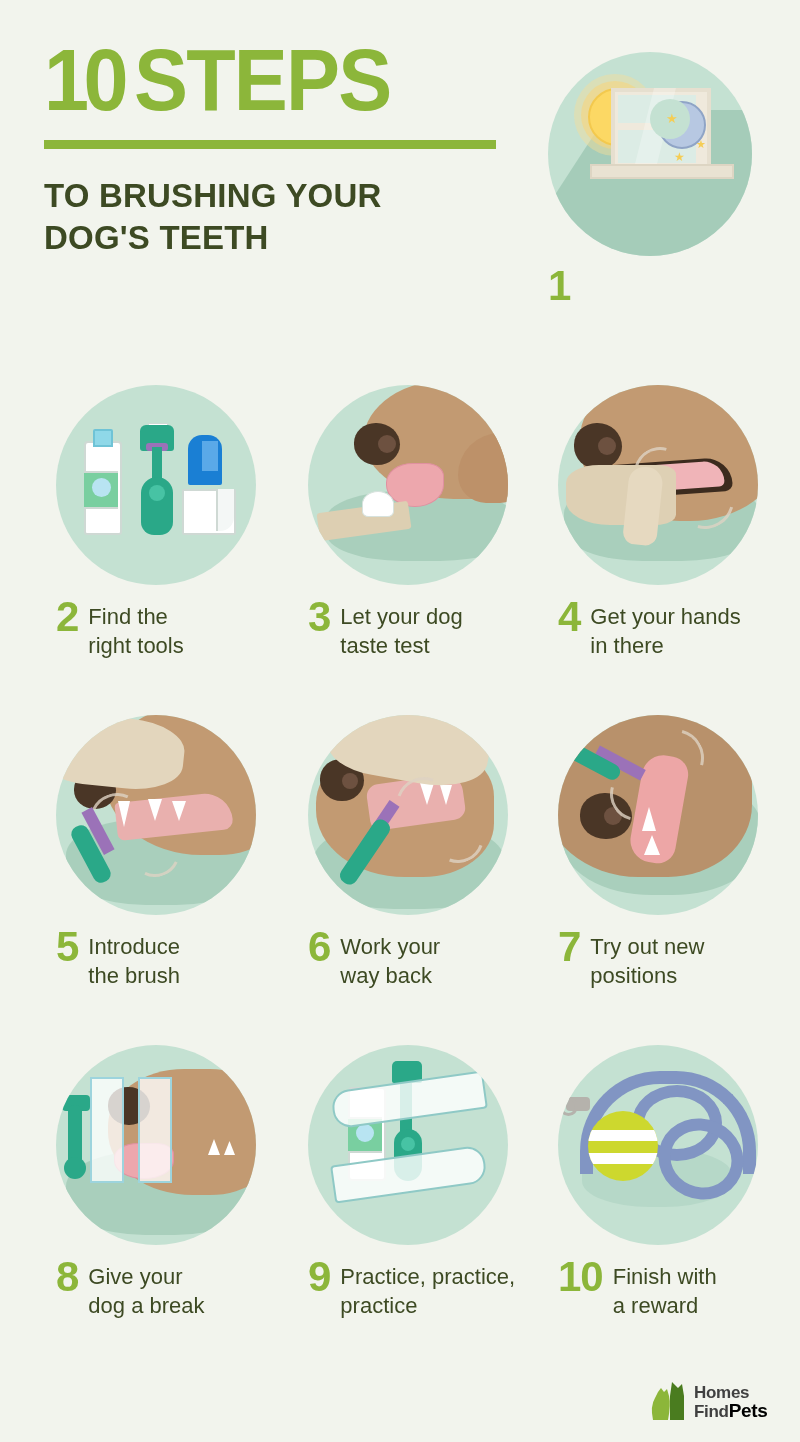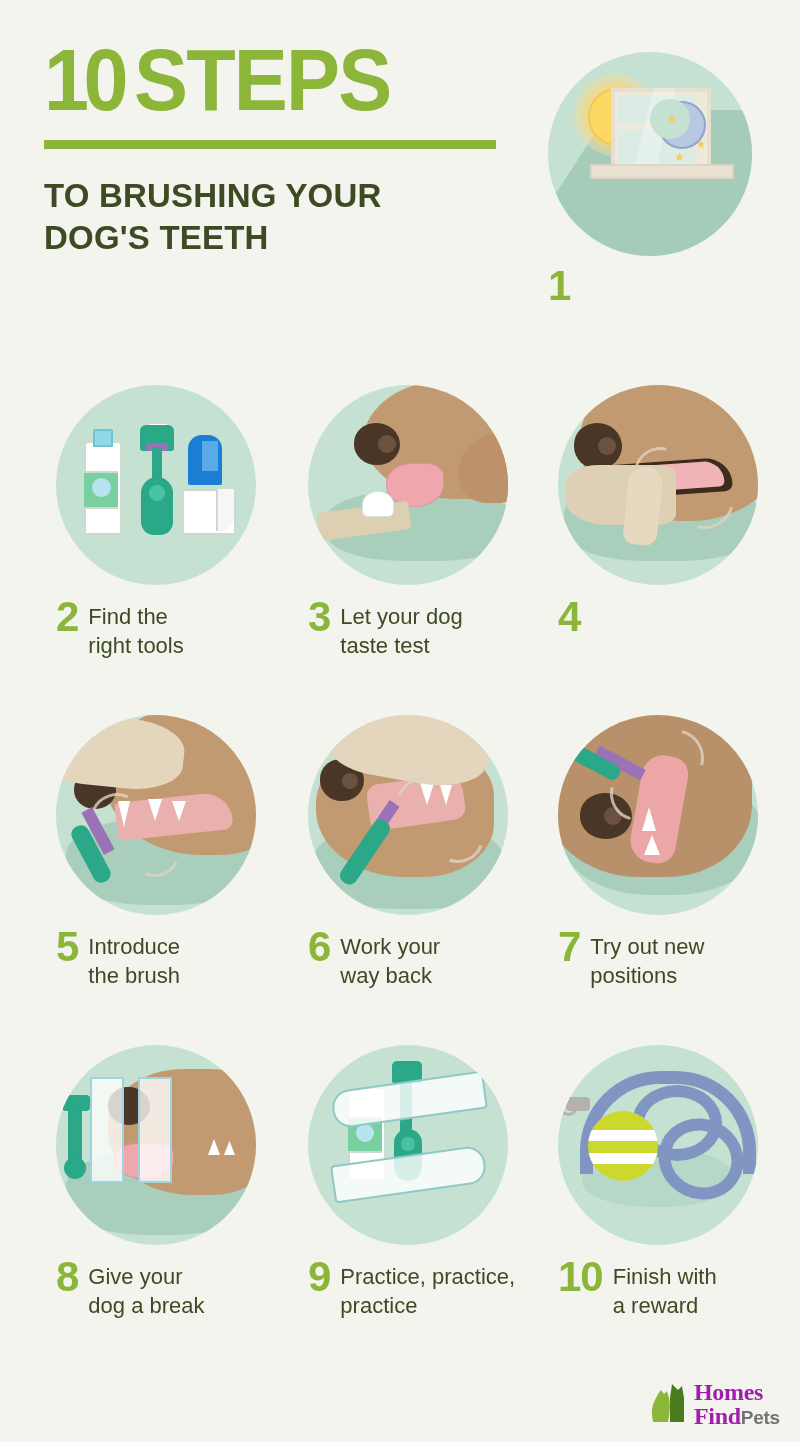--- a/index.html
+++ b/index.html
@@ -499,22 +499,22 @@
   .footer {
     position: absolute; left: 648px; top: 1380px;
     display: flex; align-items: center; gap: 6px;
   }
   .logo-mark { width: 40px; height: 44px; position: relative; }
   .logo-text {
     display: flex; flex-direction: column; line-height: 1.0;
     font-family: "Liberation Sans", sans-serif; font-weight: bold;
   }
   .logo-row { display: flex; align-items: baseline; }
-  .lg-dark { color: #a21caf; font-size: 24px; letter-spacing: -.3px; font-family: Liberation Serif, serif; }
-  .lg-light { color: #737373; font-size: 19px; letter-spacing: -.3px; }
+  .lg-dark { color: #404040; font-size: 17px; letter-spacing: -.3px; }
+  .lg-light { color: #000000; font-size: 19px; letter-spacing: -.3px; }
 </style>
 </head>
 <body>
 
 <div class="page">
 
   <div class="header">
     <div class="headline"><span class="num">10</span><span>STEPS</span></div>
     <div class="rule"></div>
     <div class="subhead">
@@ -606,20 +606,24 @@
         <div class="s4-mouth"></div>
         <div class="s4-gum"></div>
         <div class="wave" style="left:76px;top:62px;width:46px;height:46px;transform:rotate(-30deg)"></div>
         <div class="wave" style="left:118px;top:86px;width:52px;height:52px;transform:rotate(150deg)"></div>
         <div class="s4-hand"></div>
         <div class="s4-finger"></div>
       </div>
     </div>
     <div class="caption">
       <div class="step-num">4</div>
+      <div class="step-label">
+        <div>Get your hands</div>
+        <div>in there</div>
+      </div>
     </div>
   </div>
 
   <div class="step r3 c1">
     <div class="circle-wrap">
       <div class="circle">
         <div class="s5-shadow"></div>
         <div class="s5-head"></div>
         <div class="nose" style="left:18px;top:56px;width:42px;height:38px"></div>
         <div class="s5-mouth"></div>

